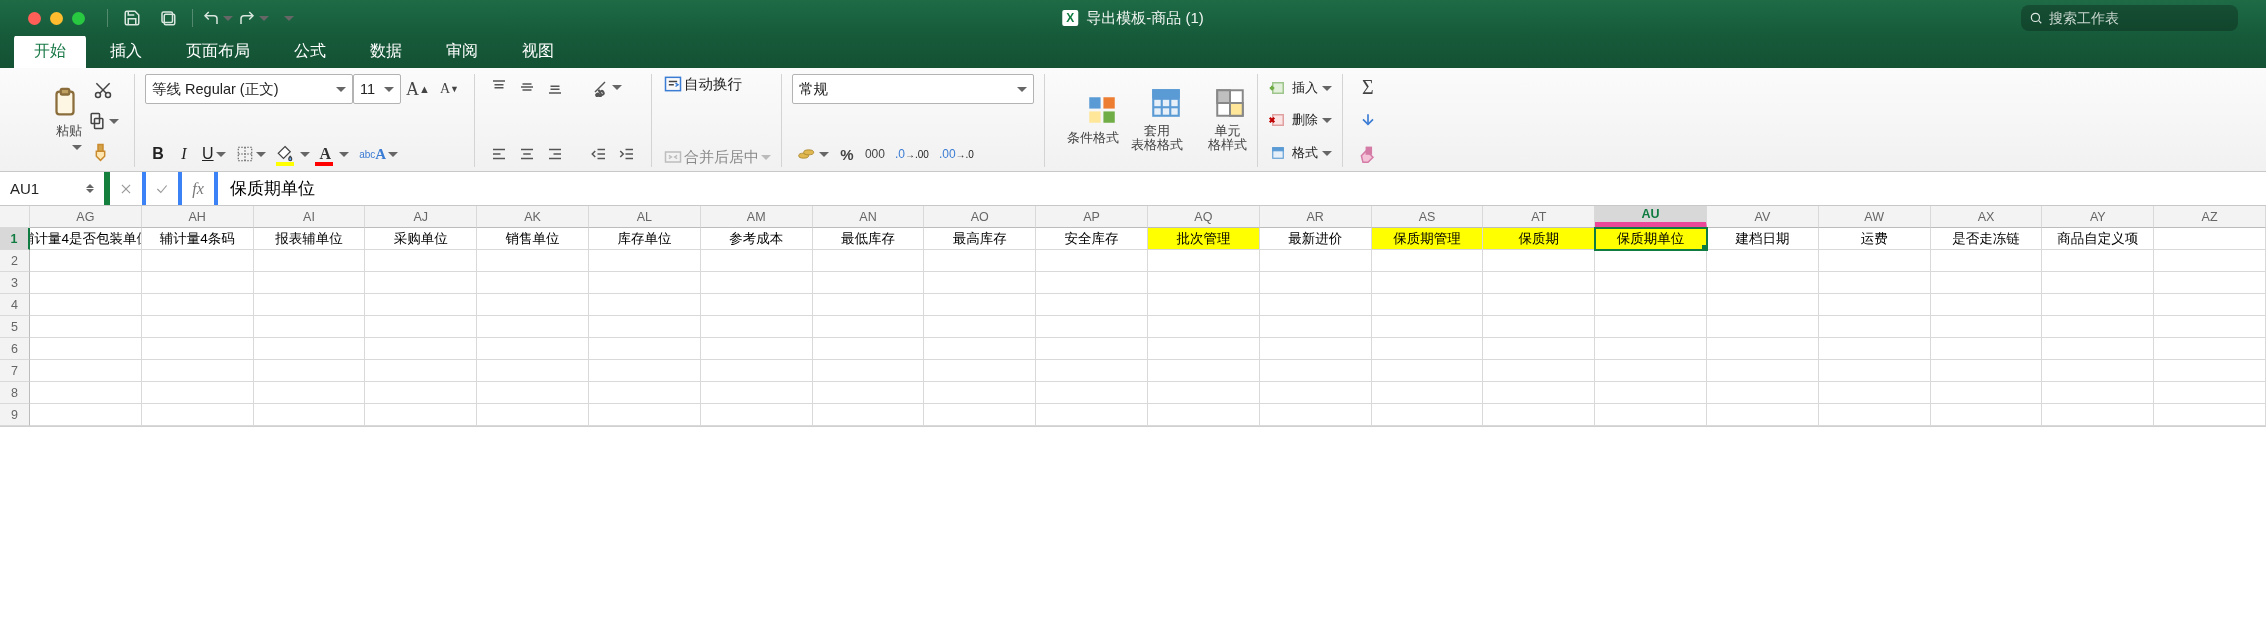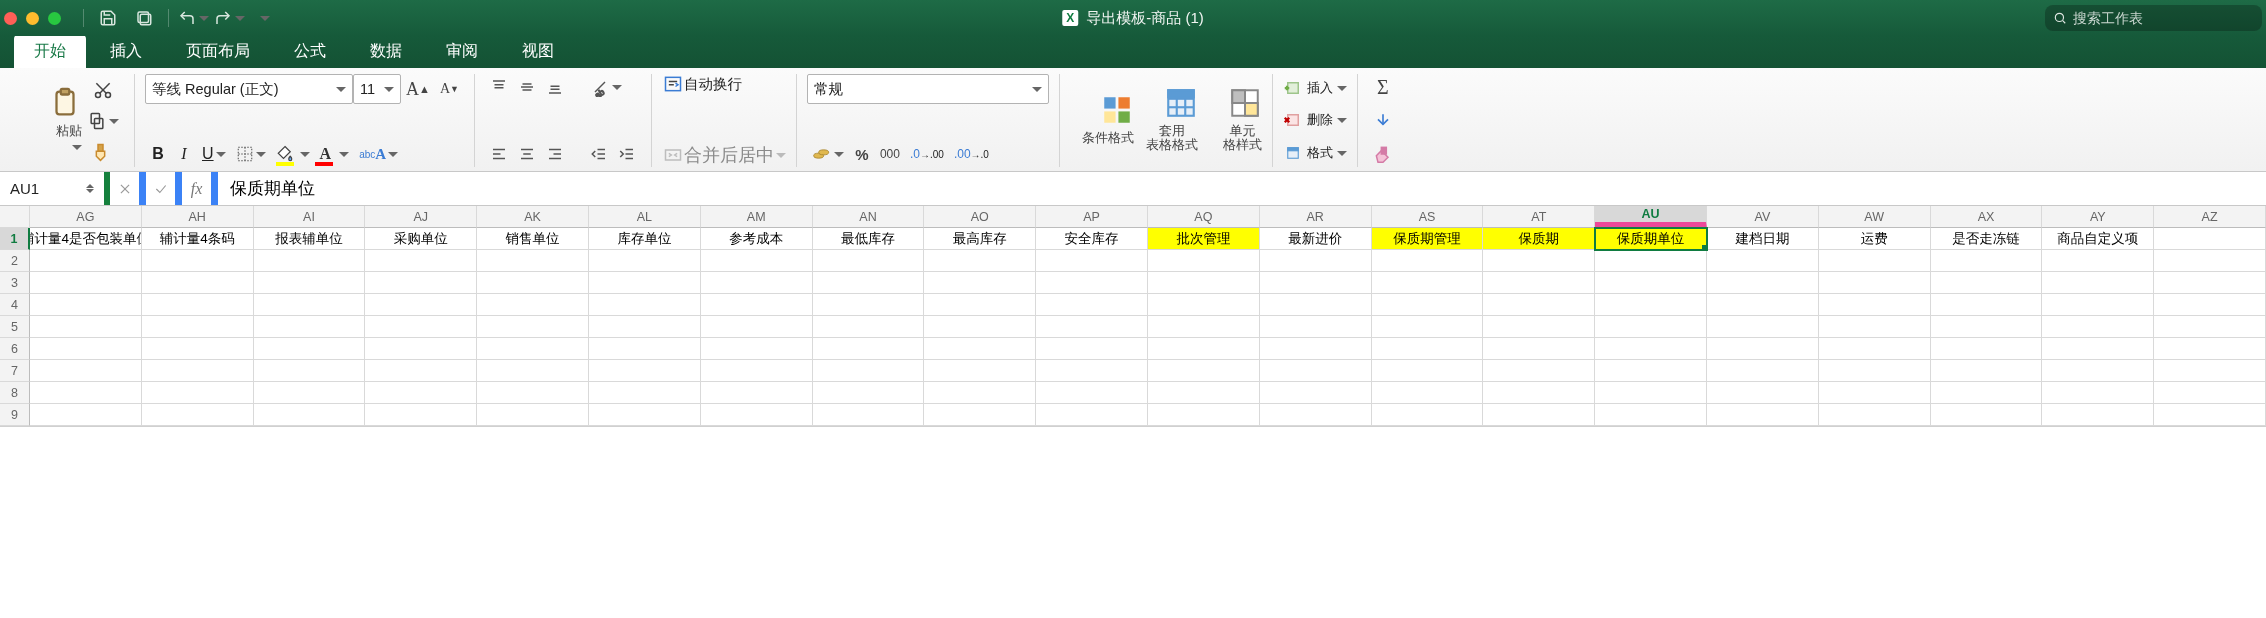--- a/index.html
+++ b/index.html
@@ -13,21 +13,21 @@
     width: 2266px;
   }
   
   .titlebar {
     display: flex;
     align-items: center;
     height: 36px;
     background: linear-gradient(#1e6b46,#165a3a);
     color: #fff;
     position: relative;
-    padding: 0 4px;
+    padding: 0 28px;
   }
   .traffic { display: flex; gap: 9px; align-items: center; margin-right: 18px;}
   .traffic .dot { width: 13px; height: 13px; border-radius: 50%; display:inline-block;}
   .dot.close { background:#ff5f57;}
   .dot.min { background:#febc2e;}
   .dot.max { background:#28c840;}
   .qat { display:flex; align-items:center; gap:4px; }
   .qat .qbtn {
     width:32px; height:26px; border-radius:3px;
     display:flex; align-items:center; justify-content:center;
@@ -127,21 +127,21 @@
     width:110px; padding:0 10px;
     display:flex; align-items:center; justify-content:space-between;
     border-right:6px solid #15803d;
     height:100%;
     font-size:15px;
   }
   .name-box .spin { display:flex; flex-direction:column; gap:1px;}
   .name-box .spin div{ width:0;height:0;border:4px solid transparent;}
   .name-box .spin .up{border-bottom-color:#666;}
   .name-box .spin .dn{border-top-color:#666;}
-  .fxbtn { width:36px; display:flex;align-items:center;justify-content:center;color:#777;font:italic 16px Georgia,serif; border-right:7px solid #3b82f6; height:100%;}
+  .fxbtn { width:36px; display:flex;align-items:center;justify-content:center;color:#777;font:italic 16px Georgia,serif; border-right:4px solid #3b82f6; height:100%;}
   .fxbtn.cancel svg, .fxbtn.confirm svg{width:14px;height:14px;}
   .formula-input {
     flex:1; border:0; outline:0; padding:0 12px;
     font-size:17px; height:100%;
   }
 
   
   .sheet {
     display:grid;
     grid-template-columns: 30px repeat(20, 1fr);
@@ -429,21 +429,21 @@
             <polyline points="15 11 18 13 15 15" stroke="#3b7cd4"></polyline>
           </svg>
         <span style="font-size:14.5px;">自动换行</span>
       </div>
       <div class="row grey">
         <svg width="22" height="20" viewBox="0 0 24 24" stroke="#bdbdbd" stroke-width="1.8" fill="none">
             <rect x="3" y="6" width="18" height="12"></rect>
             <polyline points="7 10 10 12 7 14"></polyline>
             <polyline points="17 10 14 12 17 14"></polyline>
           </svg>
-        <span style="font-size:18px;">合并后居中</span>
+        <span style="font-size:15px;">合并后居中</span>
         <span class="caret" style="border-top-color:#bbb;margin-left:2px;"></span>
       </div>
     </div>
   </div>
 
   <div class="group">
     <div class="stack" style="gap:10px;">
       <div class="combo number-combo">
         <span>常规</span>
         <span class="caret" style="margin-left:auto;"></span>

